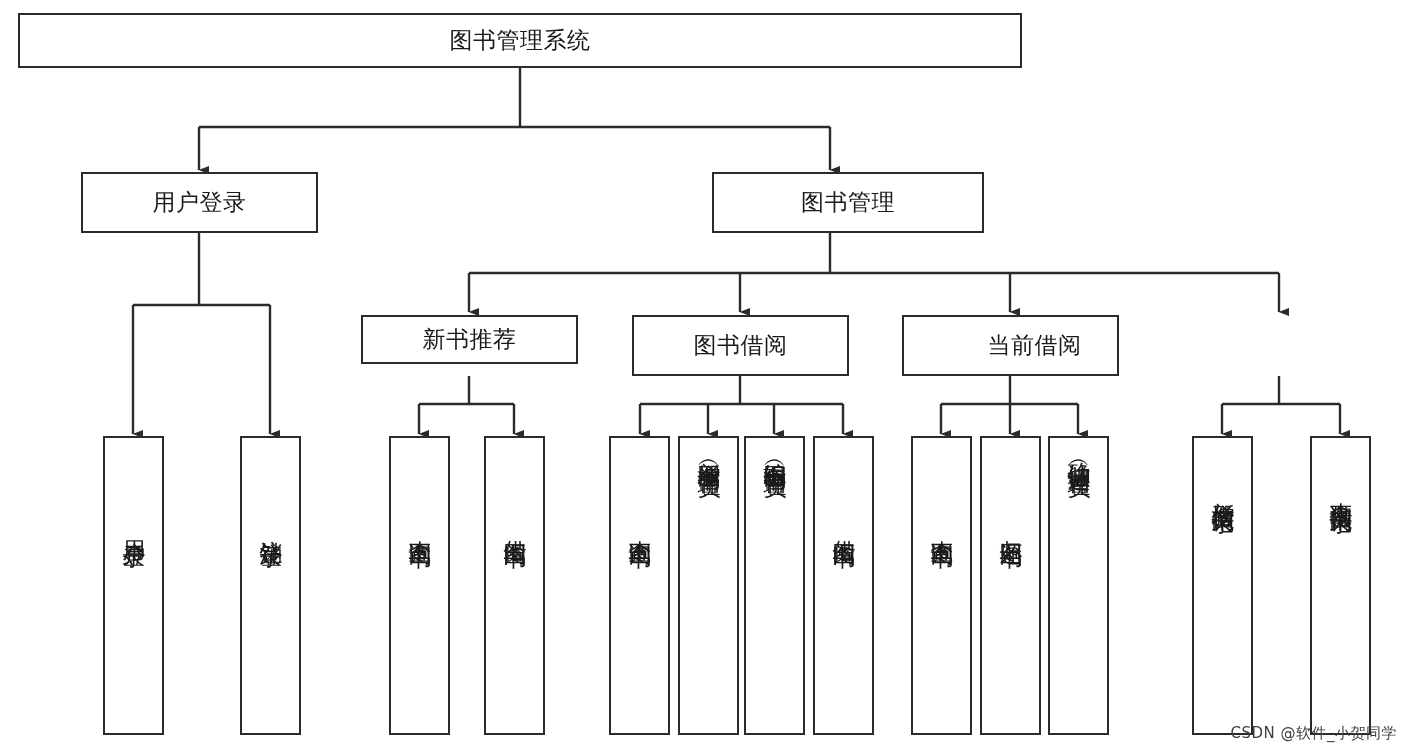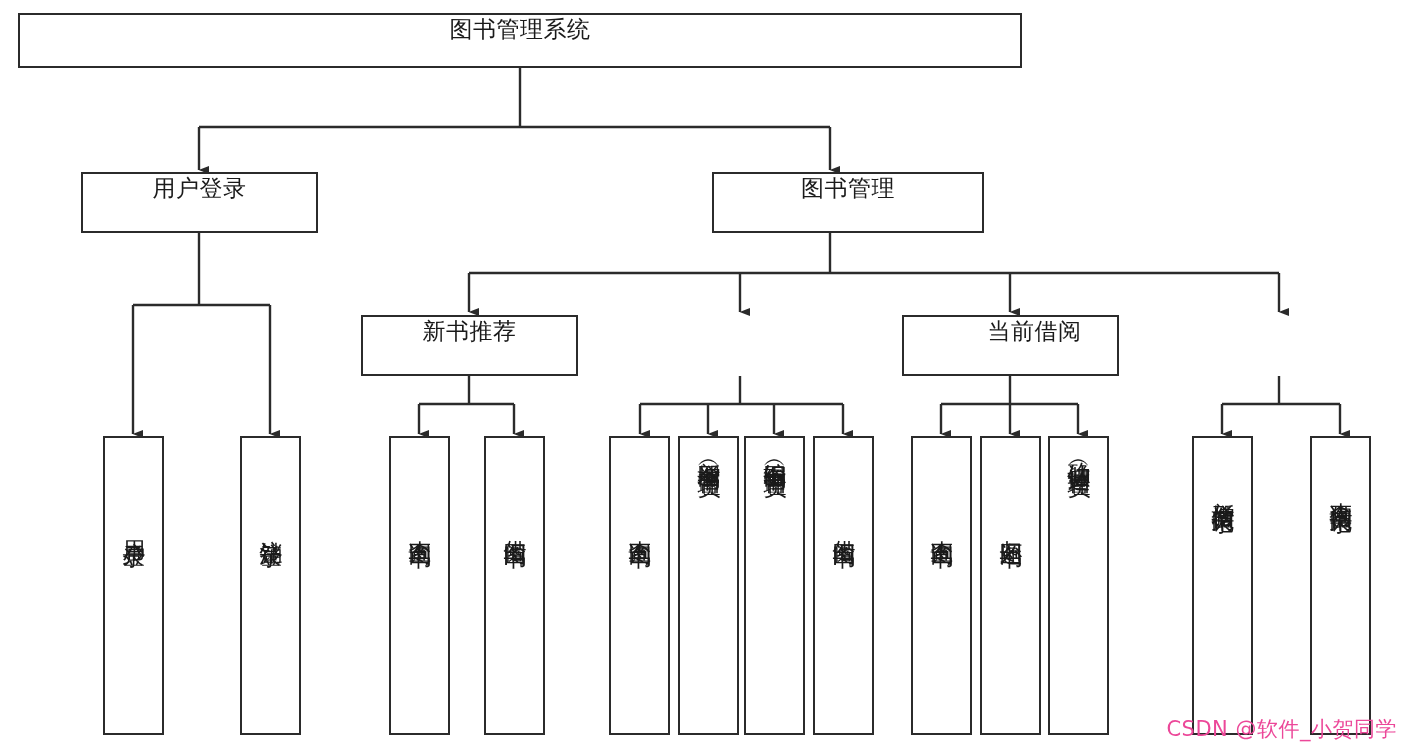--- a/index.html
+++ b/index.html
@@ -25,21 +25,21 @@
     width: 1405px;
     height: 747px;
     pointer-events: none;
   }
   .node {
     position: absolute;
     box-sizing: border-box;
     border: 2.2px solid #2b2b2b;
     background: #ffffff;
     display: flex;
-    align-items: flex-start;
+    align-items: center;
     justify-content: center;
     text-align: center;
     color: #1a1a1a;
     z-index: 3;
   }
   .node-label {
     display: block;
     line-height: 1.24;
     letter-spacing: 0.5px;
     white-space: pre;
@@ -69,22 +69,22 @@
   .node.vert.mid .node-label {
     margin-top: 78px;
   }
   .node.vert.midlow .node-label {
     margin-top: 40px;
   }
   #watermark {
     position: absolute;
     right: 8px;
     bottom: 4px;
-    font-size: 21px;
-    color: #ec4899;
+    font-size: 15px;
+    color: #404040;
     letter-spacing: 0.5px;
     z-index: 5;
     white-space: nowrap;
   }
 </style>
 </head>
 <body>
 
 <div id="diagram-root">
 
@@ -146,24 +146,27 @@
   </div>
 
   <div class="node horiz" style="left:81px; top:172px; width:237px; height:61px;">
     <span class="node-label">用户登录</span>
   </div>
 
   <div class="node horiz" style="left:712px; top:172px; width:272px; height:61px;">
     <span class="node-label">图书管理</span>
   </div>
 
-  <div class="node horiz" style="left:361px; top:315px; width:217px; height:61px;">
+  <div class="node horiz" style="left:361px; top:315px; width:217px; height:49px;">
     <span class="node-label">新书推荐</span>
   </div>
 
+  <div class="node horiz" style="left:632px; top:315px; width:217px; height:61px;">
+    <span class="node-label">图书借阅</span>
+  </div>
 
   <div class="node horiz" style="left:902px; top:315px; width:217px; height:61px;padding-left:48px;">
     <span class="node-label">当前借阅</span>
   </div>
 
 
   <div class="node vert mid" style="left:103px; top:436px; width:61px; height:299px;">
     <span class="node-label">用户登录</span>
   </div>
 

